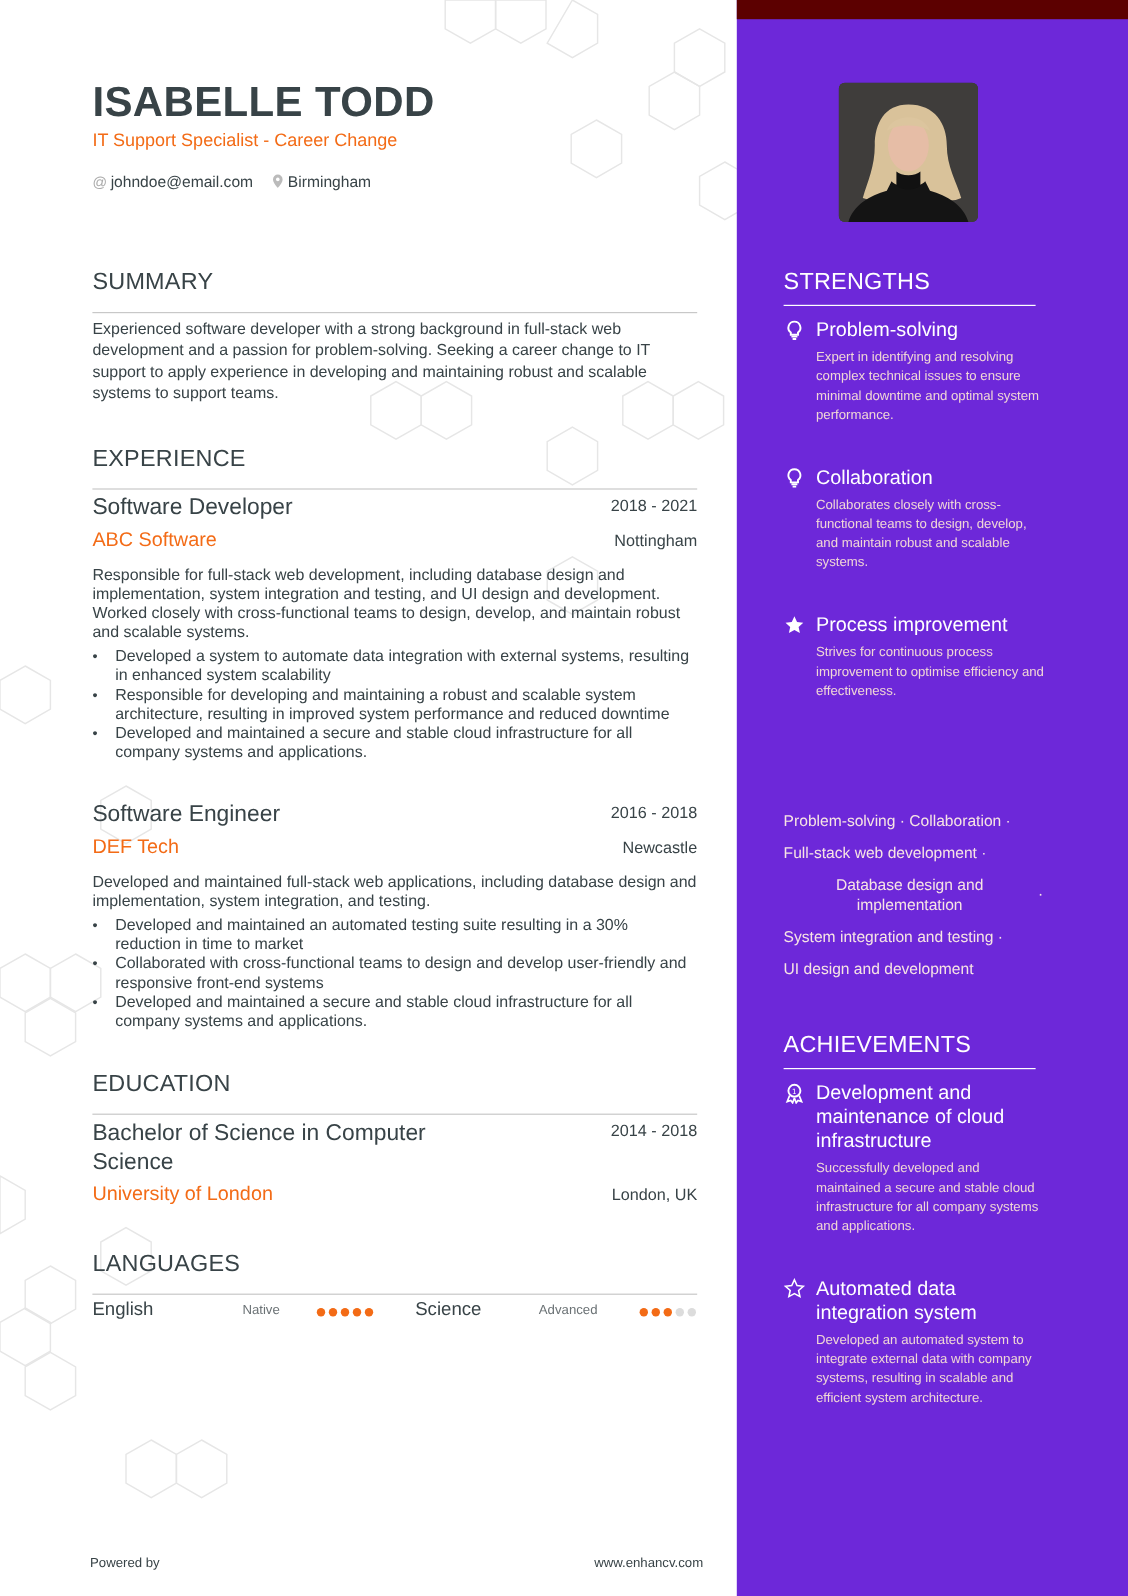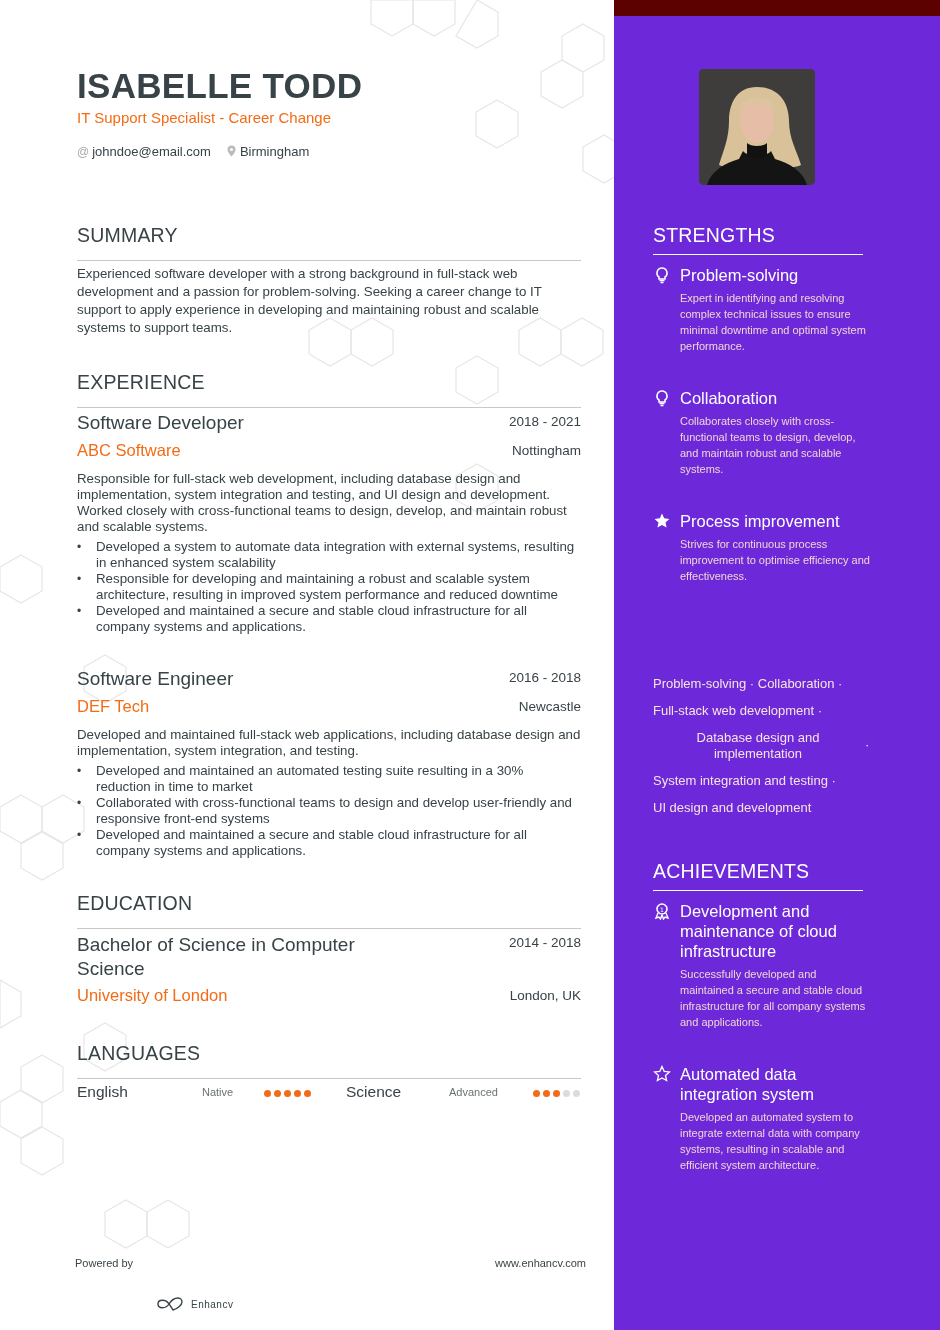--- a/index.html
+++ b/index.html
@@ -31,21 +31,21 @@
   ul.bul li { position: relative; padding-left: 19px; }
   ul.bul li::before { content: "•"; position: absolute; left: 0; top: 0; color: #384347; font-size: 12px; }
 
   .lang-row { position: absolute; left: 0; top: 1083px; width: 504px; height: 20px; font-size: 15.5px; }
   .lang-row .lname { position: absolute; top: 0; color: #384347; }
   .lang-row .llevel { position: absolute; top: 3px; font-size: 11px; color: #6b7275; }
   .lang-row .dots { position: absolute; top: 7px; display: flex; gap: 3px; }
   .dot { width: 7px; height: 7px; border-radius: 50%; background: #f36b16; }
   .dot.off { background: #dcdcdc; }
 
-  .footer { position: absolute; left: 75px; top: 1253px; width: 511px; height: 20px; font-size: 11px; color: #384347; z-index: 1; }
+  .footer { position: absolute; left: 75px; top: 1293px; width: 511px; height: 20px; font-size: 11px; color: #384347; z-index: 1; }
   .footer .powered { position: absolute; left: 0; top: 4px; }
   .footer .logo { position: absolute; left: 80px; top: 0; display: flex; align-items: center; gap: 6px; font-size: 10px; color: #384347; letter-spacing: 0.5px; margin-top: 43px; }
   .footer .url { position: absolute; right: 0; top: 4px; }
 
   .photo { position: absolute; left: 85px; top: 69px; width: 116px; height: 116px; border-radius: 5px; overflow: hidden; background: #3a3836; }
 
   .sb-h { position: absolute; left: 39px; width: 210px; font-size: 19.5px; color: #fff; letter-spacing: 0.2px; padding-bottom: 7px; border-bottom: 1.5px solid #fff; }
   .sb-item { position: absolute; left: 39px; width: 215px; }
   .sb-item .ico { position: absolute; left: 0; top: 1px; width: 18px; height: 18px; }
   .sb-item .t { position: absolute; left: 27px; width: 190px; font-size: 16.5px; line-height: 20px; color: #fff; }

